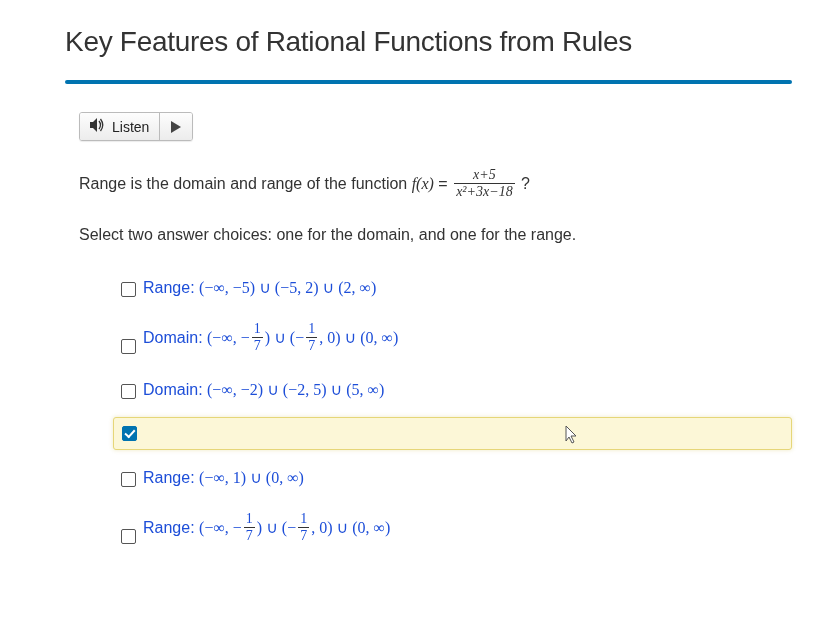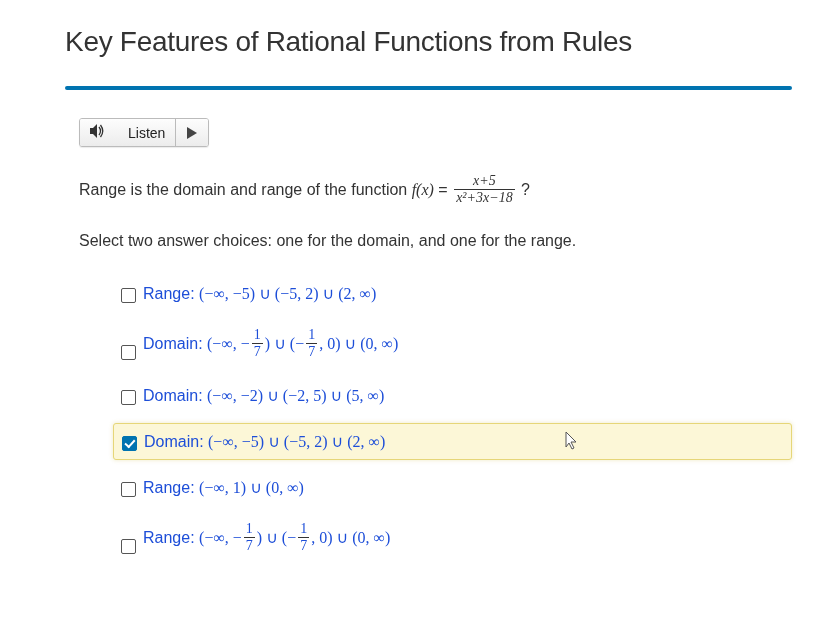--- a/index.html
+++ b/index.html
@@ -14,21 +14,21 @@
       background: #fff;
       margin: 0;
       padding: 26px 45px 20px 65px;
       height: 100%;
       box-shadow: 0 3px 6px rgba(0,0,0,0.1);
     }
     .title {
       font-size: 28px;
       font-weight: 400;
       color: #333;
-      margin-bottom: 28px;
+      margin-bottom: 22px;
       letter-spacing: -0.3px;
     }
     .rule {
       height: 4px;
       background: #0073b0;
       border-radius: 2px;
       margin-bottom: 28px;
     }
     .content-wrap {
       padding-left: 14px;
@@ -38,21 +38,21 @@
       align-items: stretch;
       margin-bottom: 28px;
       border-radius: 3px;
       overflow: hidden;
       border: 1px solid #bbb;
       box-shadow: 0 1px 1px rgba(0,0,0,0.08);
     }
     .listen-btn {
       display: flex;
       align-items: center;
-      gap: 22px;
+      gap: 6px;
       background: linear-gradient(#fdfdfd,#ececec);
       border: none;
       border-right: 1px solid #bbb;
       padding: 5px 10px;
       font-size: 14px;
       color: #222;
       cursor: pointer;
     }
     .play-btn {
       background: linear-gradient(#fdfdfd,#ececec);
@@ -192,21 +192,20 @@
         <li class="choice">
           <span class="cbox"></span>
           <span class="choice-text"><span>Domain: </span><span class="mathup">(−∞, −</span><span class="frac mathup"><span class="num">1</span><span class="den">7</span></span><span class="mathup">) ∪ (−</span><span class="frac mathup"><span class="num">1</span><span class="den">7</span></span><span class="mathup">, 0) ∪ (0, ∞)</span></span>
         </li>
         <li class="choice">
           <span class="cbox"></span>
           <span class="choice-text"><span>Domain: </span><span class="mathup">(−∞, −2) ∪ (−2, 5) ∪ (5, ∞)</span></span>
         </li>
         <li class="choice selected">
           <span class="cbox checked"></span>
-          <span class="choice-text"><span>Domain: </span><span class="mathup">(−∞, −5) ∪ (−5, 2) ∪ (2, ∞)</span></span>
           <span class="cursor-icon"><svg width="22" height="26" viewBox="0 0 22 26">
               <path d="M7 4 L7 19 L10 15 L13 21 L15 20 L12 14 L17 14 Z" fill="#fff" stroke="#555" stroke-width="1"></path>
             </svg></span>
         </li>
         <li class="choice">
           <span class="cbox"></span>
           <span class="choice-text"><span>Range: </span><span class="mathup">(−∞, 1) ∪ (0, ∞)</span></span>
         </li>
         <li class="choice">
           <span class="cbox"></span>

